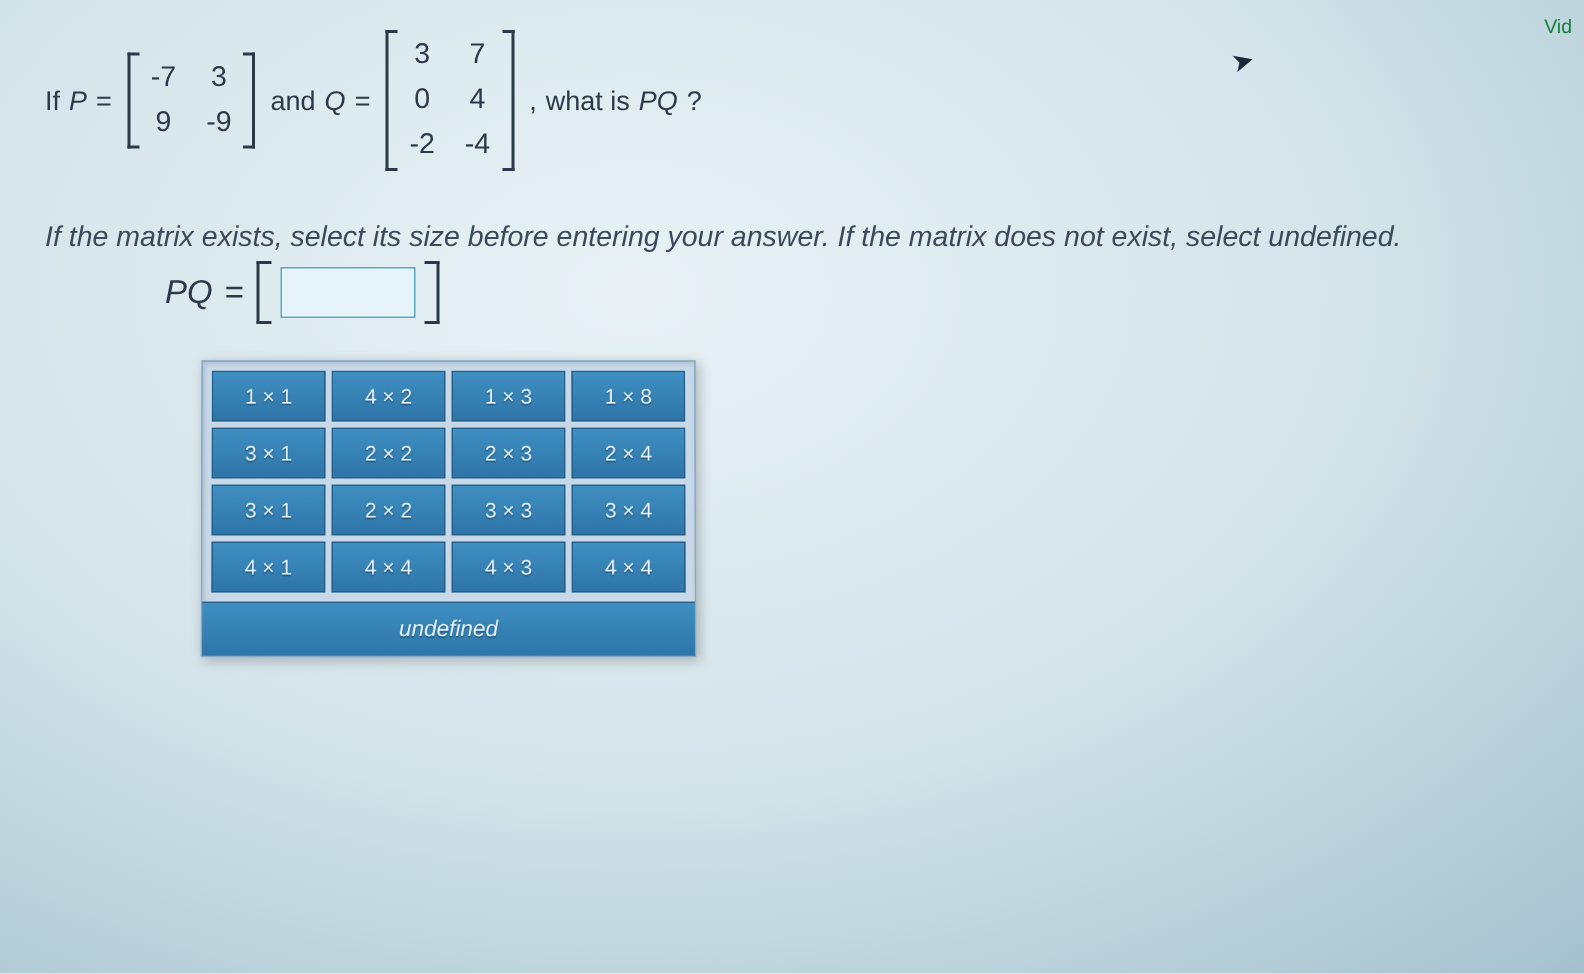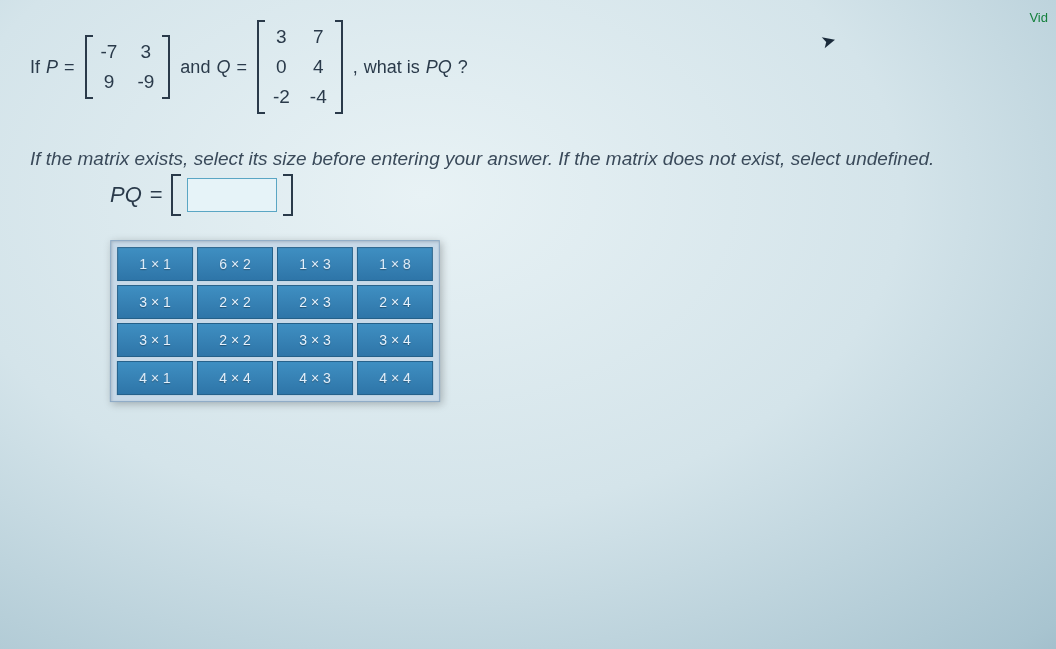--- a/index.html
+++ b/index.html
@@ -74,21 +74,21 @@
     width: 90px;
     height: 34px;
     margin: 4px 6px;
     background: #e6f3f8;
     border: 1.5px solid #5aa6c4;
     outline: none;
     font-size: 16px;
     padding: 0 6px;
   }
   .size-panel {
-    margin-left: 80px;
+    margin-left: 104px;
     width: 330px;
     background: #c7d9e8;
     border: 1px solid #8ba8c4;
     box-shadow: 1px 1px 3px rgba(0,0,0,.15) inset, 2px 2px 8px rgba(0,0,0,.25);
     transform: perspective(1200px) rotateX(1deg);
   }
   .size-grid {
     display: grid;
     grid-template-columns: repeat(4, 1fr);
     gap: 4px;
@@ -186,29 +186,30 @@
   <span class="answer-box-wrap">
     <span class="answer-bracket left"></span>
     <input class="answer-input" type="text" style="">
     <span class="answer-bracket right"></span>
   </span>
 </div>
 
 <div class="size-panel">
   <div class="size-grid">
     <div class="size-btn">1 × 1</div>
-    <div class="size-btn">6 × 2</div>
+    <div class="size-btn">4 × 2</div>
     <div class="size-btn">1 × 3</div>
     <div class="size-btn">1 × 8</div>
     <div class="size-btn">3 × 1</div>
     <div class="size-btn">2 × 2</div>
     <div class="size-btn">2 × 3</div>
     <div class="size-btn">2 × 4</div>
     <div class="size-btn">3 × 1</div>
     <div class="size-btn">2 × 2</div>
     <div class="size-btn">3 × 3</div>
     <div class="size-btn">3 × 4</div>
     <div class="size-btn">4 × 1</div>
     <div class="size-btn">4 × 4</div>
     <div class="size-btn">4 × 3</div>
     <div class="size-btn">4 × 4</div>
   </div>
+  <div class="undefined-btn">undefined</div>
 </div>
 
 </body></html>

